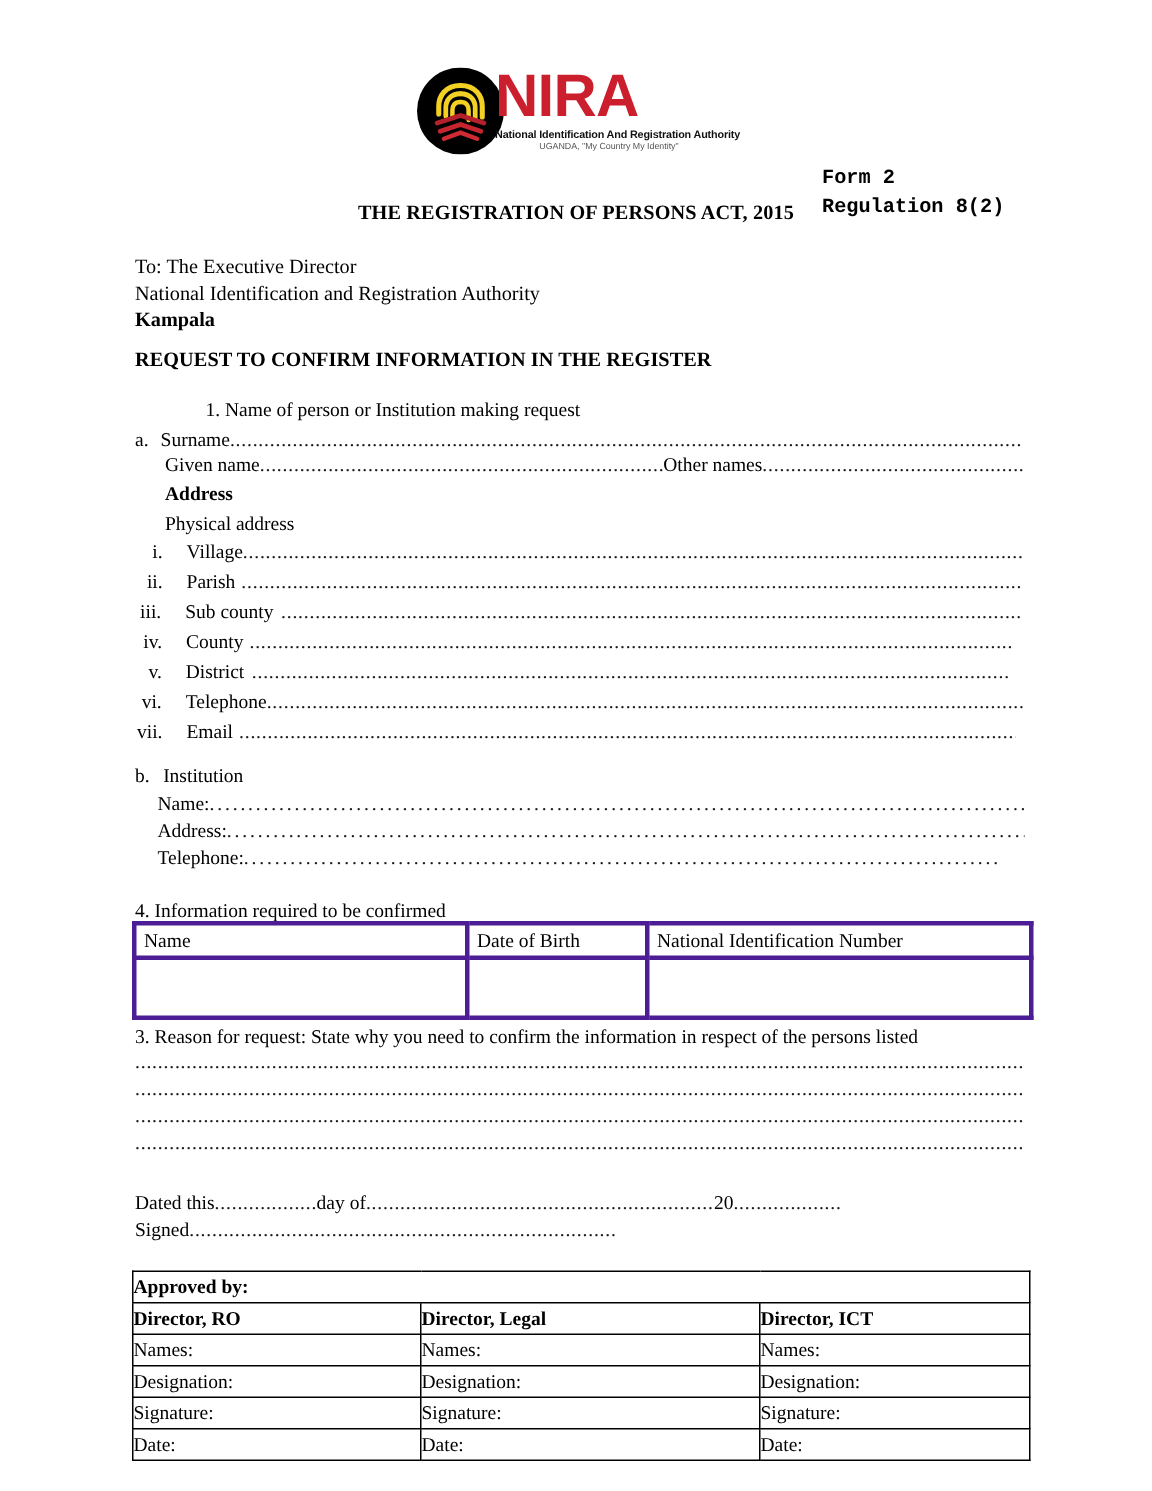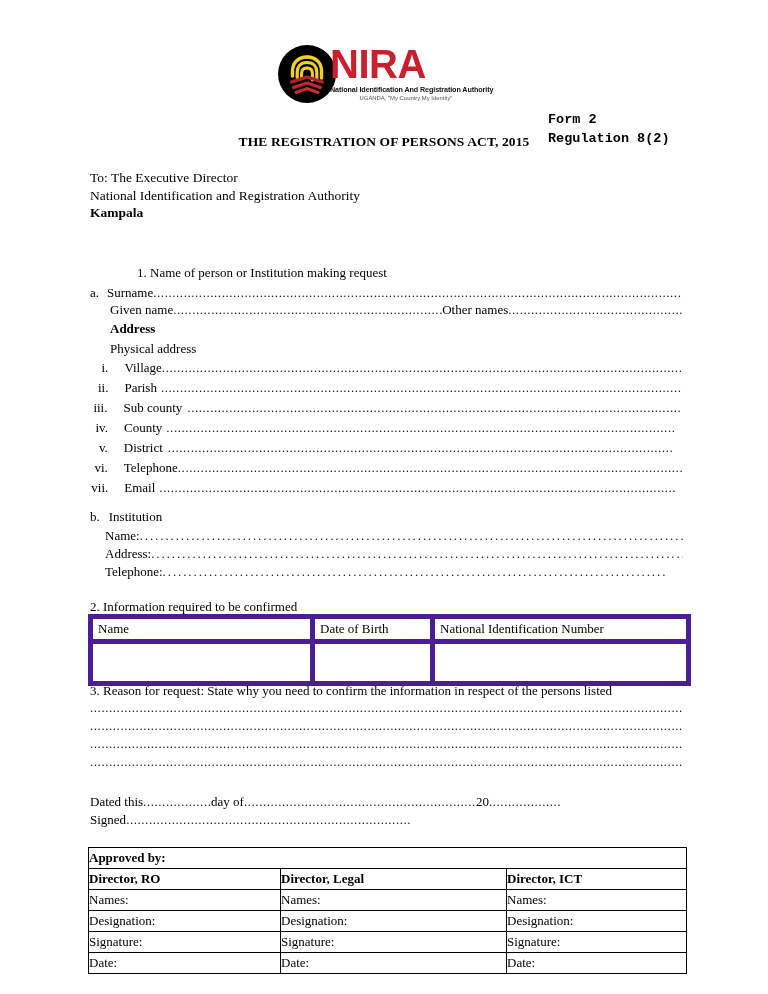--- a/index.html
+++ b/index.html
@@ -187,21 +187,21 @@
   .tbl {
     position: absolute;
     left: 88px;
     top: 614px;
     width: 598px;
     border-collapse: collapse;
     font-size: 13px;
     table-layout: fixed;
   }
   .tbl td, .tbl th {
-    border: 5px solid #4c1d95;
+    border: 3px solid #4c1d95;
     padding: 2px 5px;
     text-align: left;
     font-weight: normal;
     vertical-align: top;
   }
   .tbl .hd { height: 18px; }
   .tbl .empty-row td { height: 33px; }
 
   
   #sec3 { left: 90px; top: 682px; }
@@ -284,20 +284,21 @@
   </div>
 
   <div class="act-title">THE REGISTRATION OF PERSONS ACT, 2015</div>
 
   <div class="to-block">
     <div>To:  The Executive Director</div>
     <div>National Identification and Registration Authority</div>
     <div class="bold">Kampala</div>
   </div>
 
+  <div class="req-title">REQUEST TO CONFIRM INFORMATION IN THE REGISTER</div>
 
   <div class="sec" id="sec1">1. Name of person or Institution making request</div>
 
   <div class="row" id="line-surname">
     <span class="lbl">a.</span>
     <span class="lbl" style="padding-left:8px;">Surname</span>
     <span class="dots"></span>
   </div>
 
   <div class="row" id="line-given">
@@ -359,21 +360,21 @@
   </div>
   <div class="row inst-row" id="inst-addr">
     <span class="lbl">Address:</span>
     <span class="dots loose"></span>
   </div>
   <div class="row inst-row" id="inst-tel" style="width:560px;">
     <span class="lbl">Telephone:</span>
     <span class="dots loose"></span>
   </div>
 
-  <div class="sec" id="sec2">2. Information required to be confirmed</div>
+  <div class="sec" id="sec2">4. Information required to be confirmed</div>
 
   <table class="tbl">
     <colgroup>
       <col style="width:222px">
       <col style="width:120px">
       <col style="width:256px">
     </colgroup>
     <tbody>
       <tr class="hd">
         <td>Name</td>

